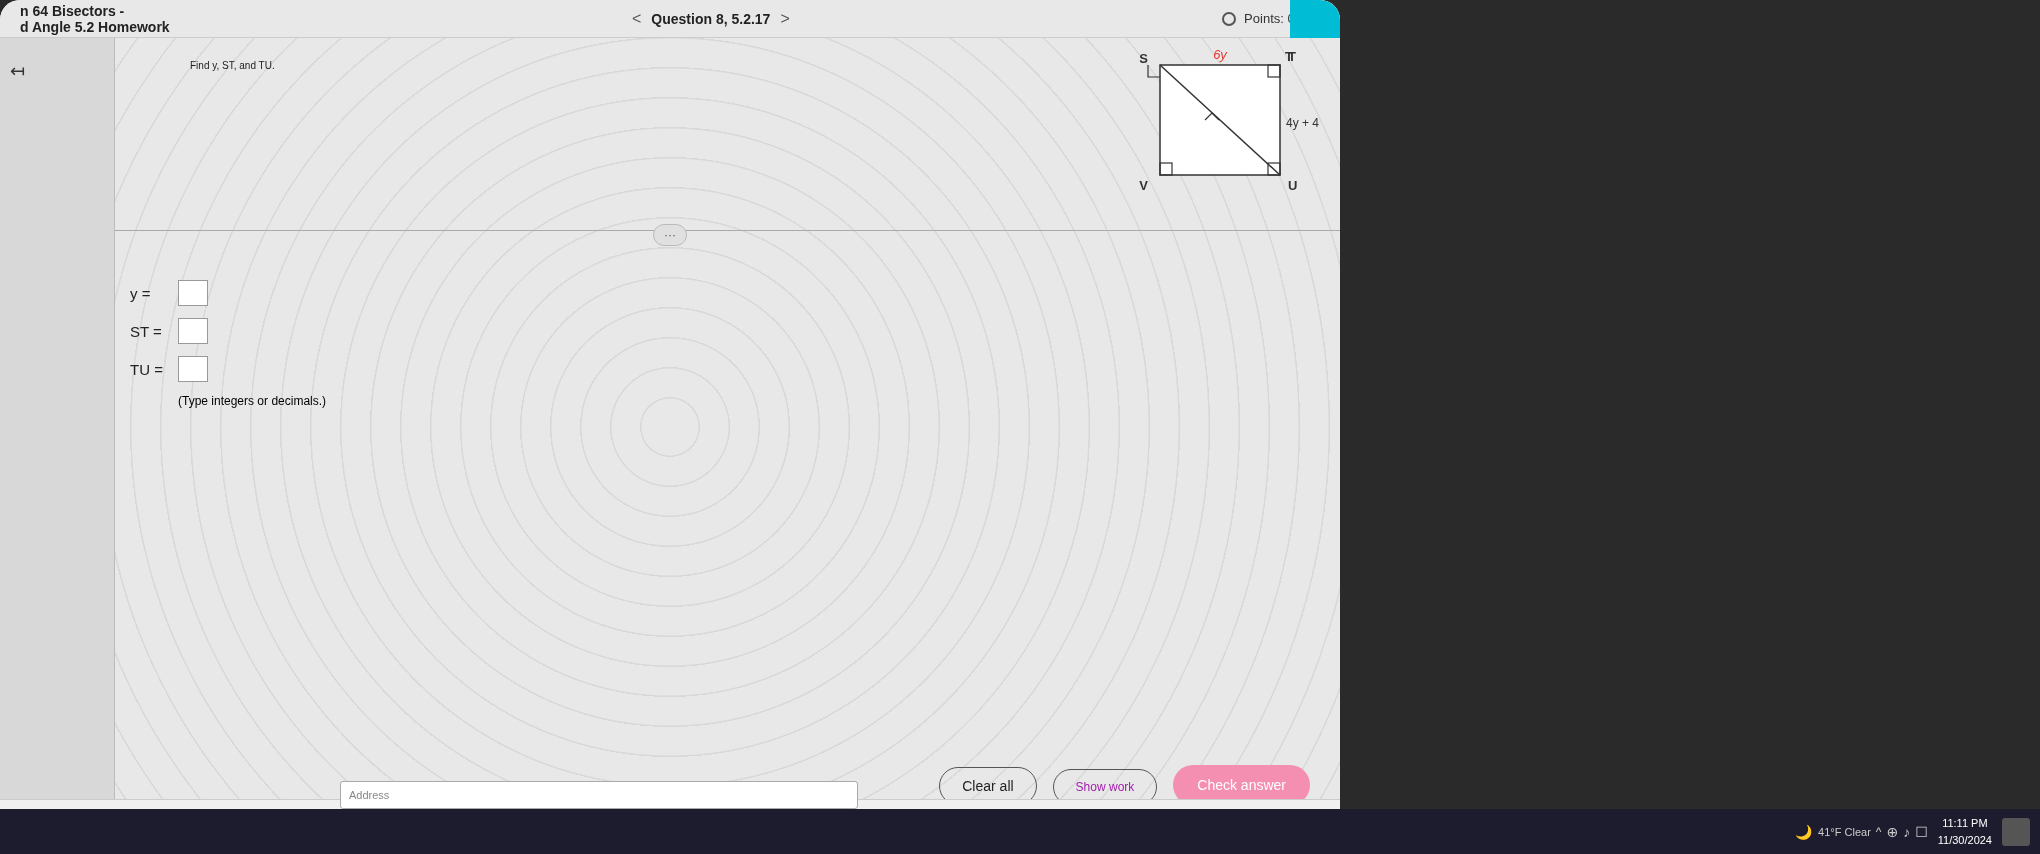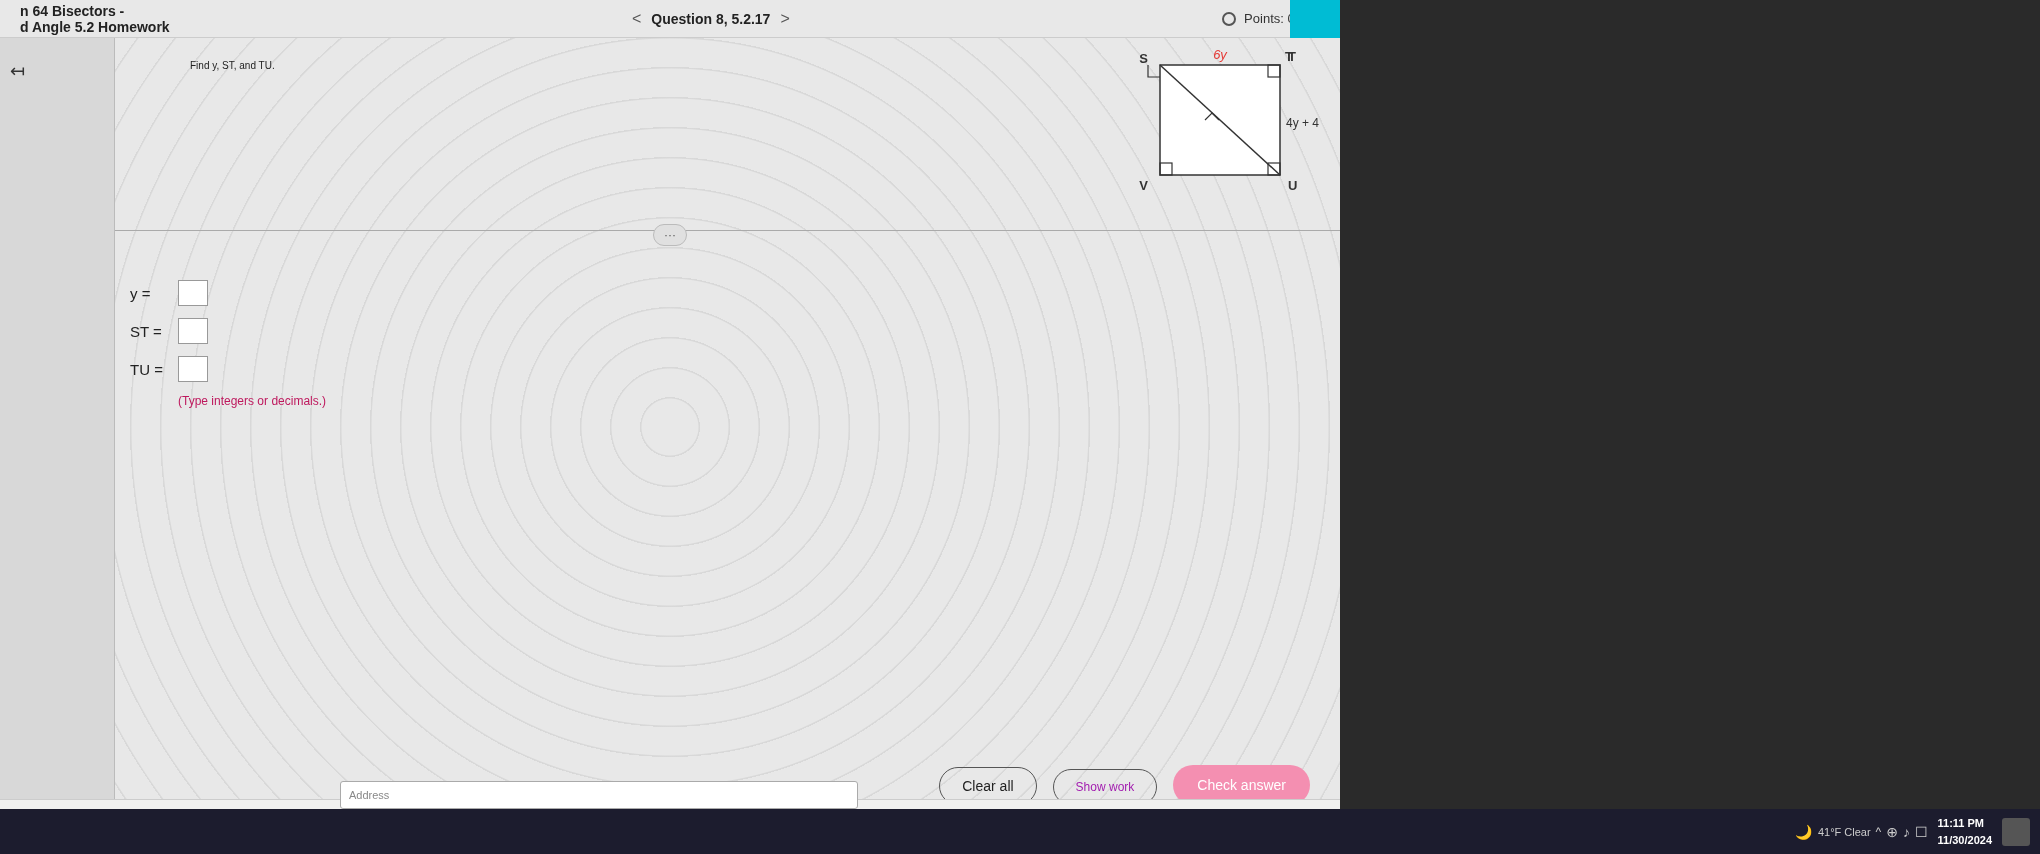--- a/index.html
+++ b/index.html
@@ -11,20 +11,21 @@
       overflow: hidden;
       position: relative;
     }
 
     .main-container {
       width: 1340px;
       height: 854px;
       background: #e8e8e8;
       position: relative;
       overflow: hidden;
+      border-radius: 20px;
     }
 
     
     .main-container::before {
       content: '';
       position: absolute;
       top: 50%;
       left: 50%;
       transform: translate(-50%, -50%);
       width: 2000px;
@@ -160,21 +161,21 @@
       height: 26px;
       border: 1px solid #999;
       background: white;
       font-size: 13px;
       padding: 2px 4px;
       outline: none;
     }
 
     .input-hint {
       font-size: 12px;
-      color: #be185d;
+      color: #000000;
       margin-top: 8px;
       margin-left: 48px;
     }
 
     
     .bottom-bar {
       position: absolute;
       bottom: 49px;
       right: 30px;
       display: flex;
@@ -260,23 +261,22 @@
       display: flex;
       align-items: center;
       justify-content: flex-end;
       padding: 0 10px;
       gap: 10px;
     }
 
     .taskbar-time {
       color: white;
       font-size: 11px;
-      text-align: left;
+      text-align: center;
       line-height: 1.5;
-      font-weight: bold;
     }
 
     .taskbar-icon-area {
       display: flex;
       align-items: center;
       gap: 5px;
     }
   </style>
 </head>
 <body>

